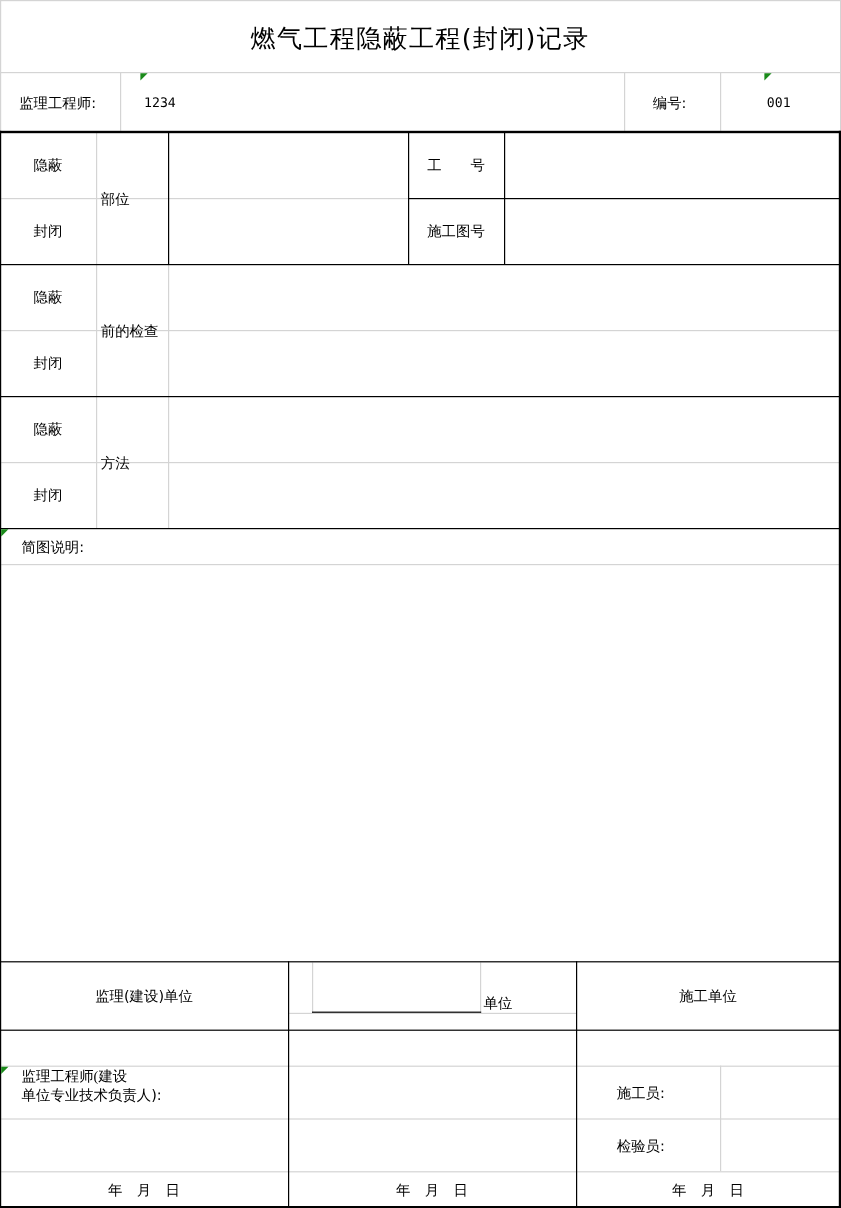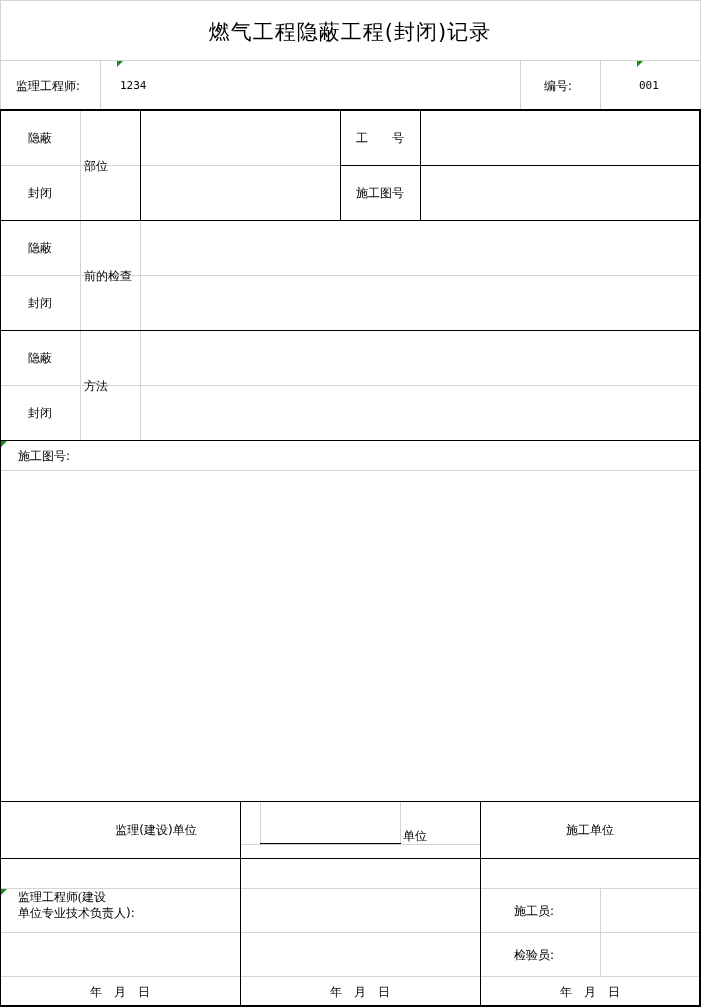--- a/index.html
+++ b/index.html
@@ -95,24 +95,24 @@
 <div class="cell" style="left:141px;top:221px;width:558px;height:54px;"></div>
 <div class="cell" style="left:141px;top:276px;width:558px;height:54px;"></div>
 
 <div class="txt center" style="left:40px;top:358px;">隐蔽</div>
 <div class="txt center" style="left:40px;top:413px;">封闭</div>
 <div class="txt vmid" style="left:84px;top:386px;">方法</div>
 <div class="cell" style="left:141px;top:331px;width:558px;height:54px;"></div>
 <div class="cell" style="left:141px;top:386px;width:558px;height:54px;"></div>
 
 <div class="flag" style="left:1px;top:441px;"></div>
-<div class="txt vmid" style="left:18px;top:456px;">施工图号:</div>
+<div class="txt vmid" style="left:18px;top:456px;">简图说明:</div>
 <div class="cell" style="left:1px;top:471px;width:698px;height:330px;"></div>
 
-<div class="txt center" style="left:120px;top:830px;margin-left:36px;">监理(建设)单位</div>
+<div class="txt center" style="left:120px;top:830px;">监理(建设)单位</div>
 <div class="cell" style="left:261px;top:802px;width:139px;height:41px;"></div>
 <div class="txt" style="left:403px;top:829px;">单位</div>
 <div class="txt center" style="left:590px;top:830px;">施工单位</div>
 
 <div class="flag" style="left:1px;top:889px;"></div>
 <div class="txt" style="left:18px;top:890px;font-family:Liberation Serif, serif;">监理工程师(建设</div>
 <div class="txt" style="left:18px;top:906px;">单位专业技术负责人):</div>
 
 <div class="txt vmid" style="left:514px;top:911px;">施工员:</div>
 <div class="cell" style="left:601px;top:889px;width:98px;height:43px;"></div>

